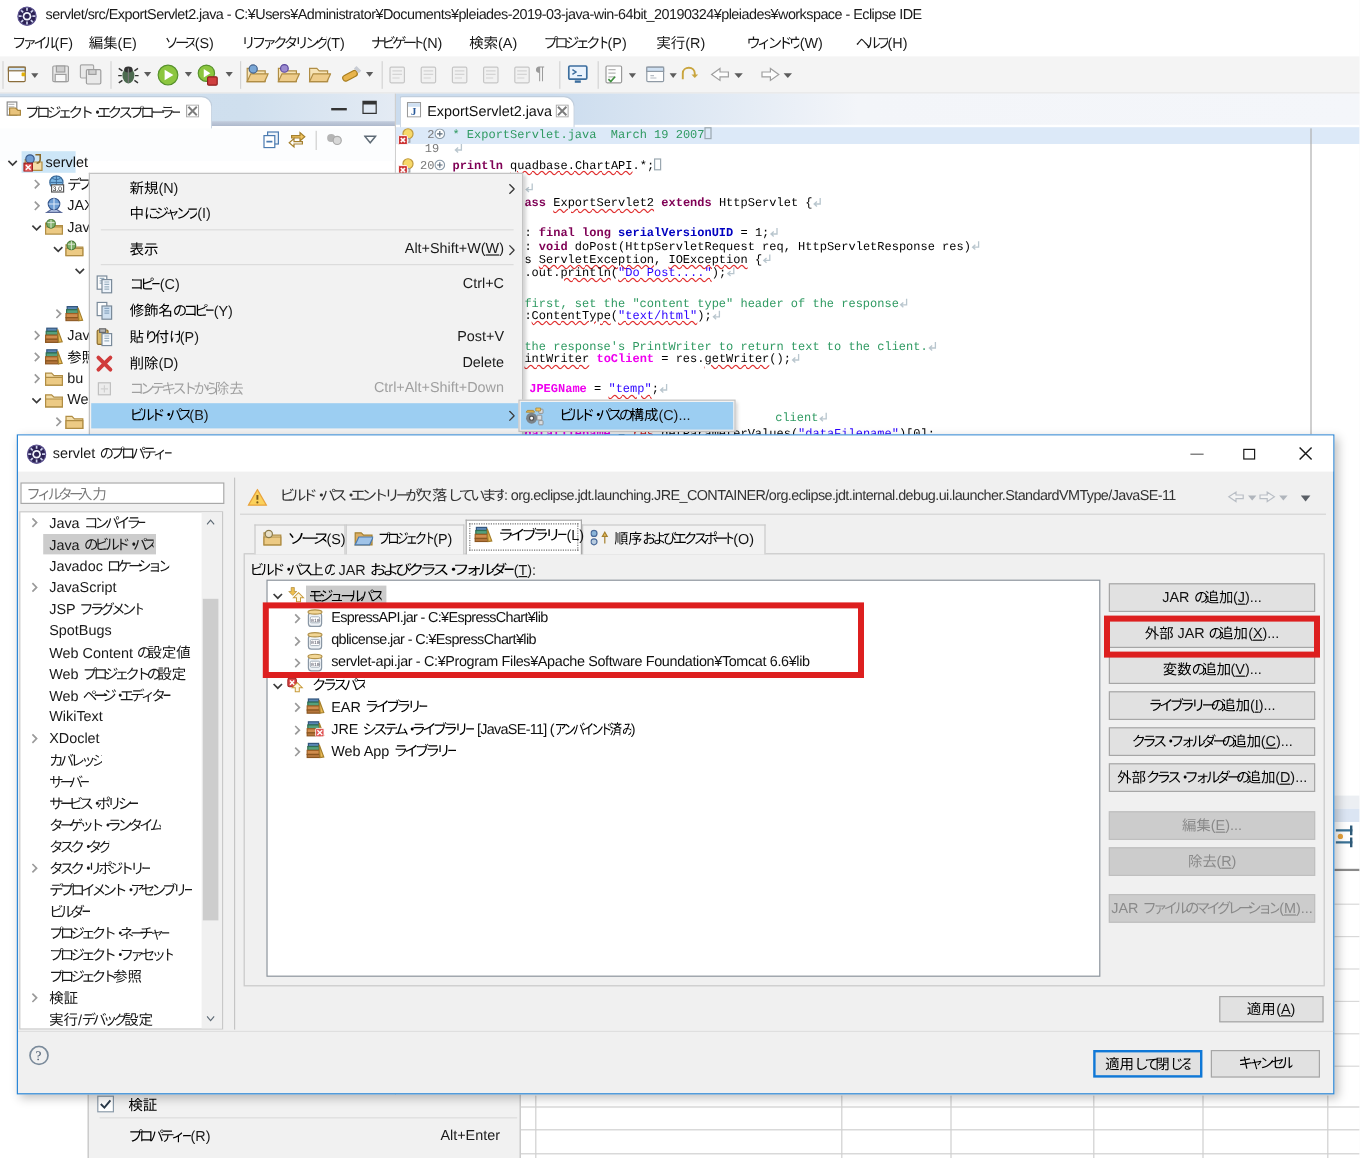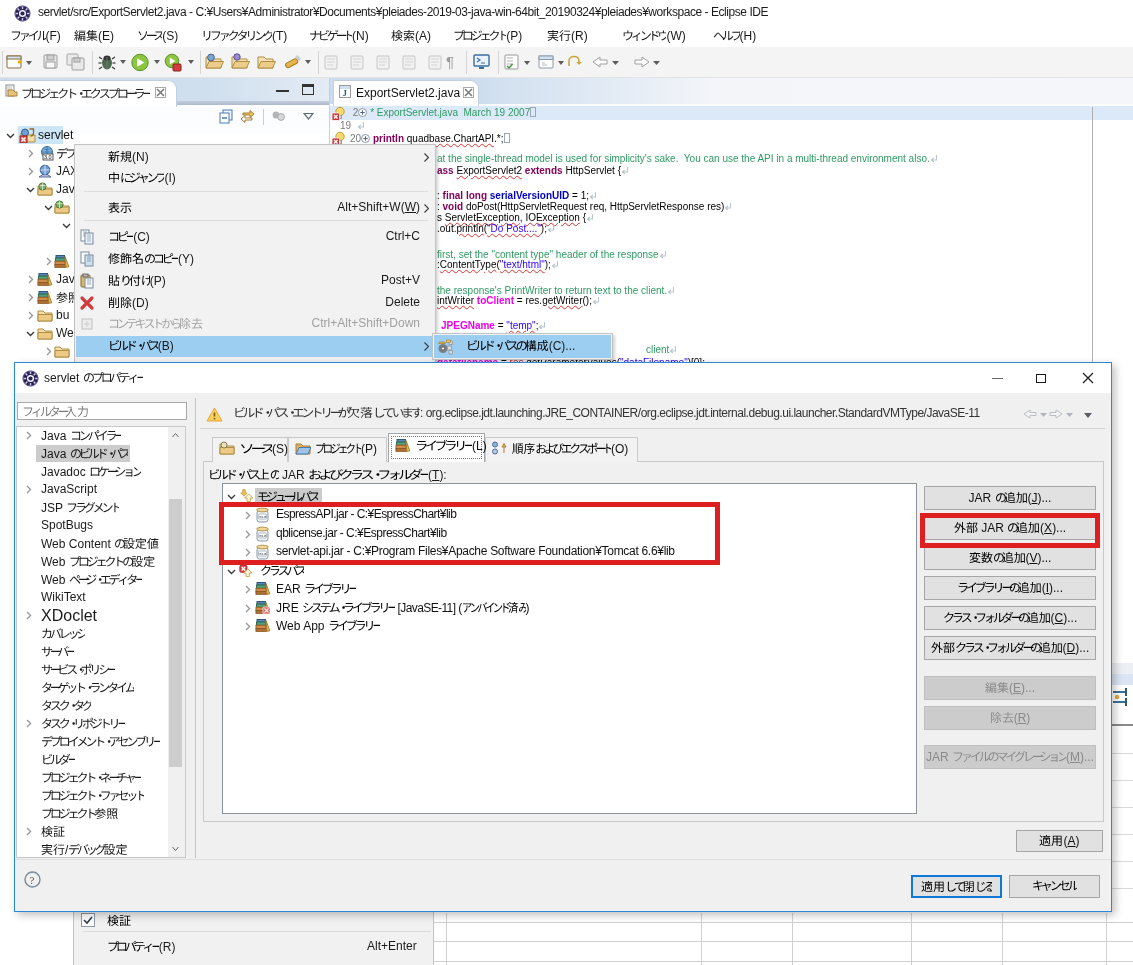--- a/index.html
+++ b/index.html
@@ -1,21 +1,21 @@
 <!DOCTYPE html>
 <html><head><meta charset="utf-8"><style>
 *{margin:0;padding:0;box-sizing:border-box}
 html,body{width:1133px;height:965px;overflow:hidden}
 body{font-family:"Liberation Sans",sans-serif;background:#fff;position:relative}
 .ab{position:absolute}
 .jt{display:inline-block}
 svg{display:block}
 .jt{display:inline-block!important}
 svg.jt{display:inline-block}
-.mono{font-family:Liberation Sans, sans-serif;font-size:10px;white-space:pre}
+.mono{font-family:Liberation Mono, monospace;font-size:10px;white-space:pre}
 .box{display:inline-block;width:6px;height:10px;border:1px solid #9aa7b0;vertical-align:-1px}
 </style></head><body>
 <div class="ab " style="left:0px;top:0px;width:1133px;height:965px;background:#fff"></div>
 <div class="ab " style="left:0px;top:0px;width:1133px;height:24px;background:#fff"></div>
 <div class="ab " style="left:14px;top:5px;width:17px;height:17px;">
     <svg width="17" height="17" viewBox="0 0 17 17">
 <circle cx="8.5" cy="8.5" r="7.6" fill="#2c2255"></circle>
 <circle cx="8.5" cy="8.5" r="7.6" fill="none" stroke="#5b518f" stroke-width="1"></circle>
 <g stroke="#cfd3ee" stroke-width="1.4">
         <line x1="8.5" y1="1.5" x2="8.5" y2="4"></line>
@@ -534,28 +534,28 @@
 <circle cx="9" cy="5.5" r="4.2" fill="#f7d96a" stroke="#c09a3e"></circle>
 <rect x="7.5" y="9.5" width="3" height="3" fill="#cdd3d8" stroke="#9aa0a8"></rect>
 <rect x="1" y="7" width="7.5" height="7.5" rx="1" fill="#cc3333" stroke="#fff" stroke-width="0.8"></rect>
 <path d="M3 9 l3.5 3.5 M6.5 9 l-3.5 3.5" stroke="#fff" stroke-width="1.4"></path>
     </svg>
   </div>
 <div class="ab mono" style="left:350px;top:106px;line-height:14px"><span style="color:#787878"> 2</span><svg style="display:inline-block;vertical-align:-1px" width="9" height="9" viewBox="0 0 9 9">
       <circle cx="4.5" cy="4.5" r="4" fill="#fff" stroke="#8a9aa8"></circle>
       <path d="M2.2 4.5 h4.6 M4.5 2.2 v4.6" stroke="#5a6a7a"></path>
     </svg> <span style="color:#2f9a62">* ExportServlet.java  March 19 2007</span><span class="box"></span></div>
-<div class="ab mono" style="left:340px;top:119px;line-height:14px"><span style="color:#787878">19</span>  <svg style="display:inline-block;vertical-align:-2px" width="8" height="10" viewBox="0 0 8 10">
+<div class="ab mono" style="left:354px;top:119px;line-height:14px"><span style="color:#787878">19</span>  <svg style="display:inline-block;vertical-align:-2px" width="8" height="10" viewBox="0 0 8 10">
       <path d="M6.5 1 L6.5 6 L2 6 M3.8 4 L1.5 6 L3.8 8" fill="none" stroke="#b9c6ce" stroke-width="1.1"></path>
     </svg></div>
 <div class="ab mono" style="left:350px;top:132px;line-height:14px"><span style="color:#787878">20</span><svg style="display:inline-block;vertical-align:-1px" width="9" height="9" viewBox="0 0 9 9">
       <circle cx="4.5" cy="4.5" r="4" fill="#fff" stroke="#8a9aa8"></circle>
       <path d="M2.2 4.5 h4.6 M4.5 2.2 v4.6" stroke="#5a6a7a"></path>
     </svg> <b style="color:#7f0055">println</b> <span style="text-decoration:underline;text-decoration-style:wavy;text-decoration-color:#e03030;text-decoration-thickness:1px;text-underline-offset:1px">quadbase.ChartAPI</span>.*;<span class="box"></span></div>
-<div class="ab mono" style="left:437px;top:152px;line-height:14px"><span style="color:#2f9a62">at the single-thread model is used for simplicity's sake.  You can use the API in a multi-thread environment also.</span><svg style="display:inline-block;vertical-align:-2px" width="8" height="10" viewBox="0 0 8 10">
+<div class="ab mono" style="left:437px;top:152px;line-height:14px"><svg style="display:inline-block;vertical-align:-2px" width="8" height="10" viewBox="0 0 8 10">
       <path d="M6.5 1 L6.5 6 L2 6 M3.8 4 L1.5 6 L3.8 8" fill="none" stroke="#b9c6ce" stroke-width="1.1"></path>
     </svg></div>
 <div class="ab mono" style="left:437px;top:164px;line-height:14px"><b style="color:#7f0055">ass</b> <span style="text-decoration:underline;text-decoration-style:wavy;text-decoration-color:#e03030;text-decoration-thickness:1px;text-underline-offset:1px">ExportServlet2</span> <b style="color:#7f0055">extends</b> HttpServlet {<svg style="display:inline-block;vertical-align:-2px" width="8" height="10" viewBox="0 0 8 10">
       <path d="M6.5 1 L6.5 6 L2 6 M3.8 4 L1.5 6 L3.8 8" fill="none" stroke="#b9c6ce" stroke-width="1.1"></path>
     </svg></div>
 <div class="ab mono" style="left:437px;top:189px;line-height:14px">: <b style="color:#7f0055">final long</b> <b style="color:#0000c0">serialVersionUID</b> = 1;<svg style="display:inline-block;vertical-align:-2px" width="8" height="10" viewBox="0 0 8 10">
       <path d="M6.5 1 L6.5 6 L2 6 M3.8 4 L1.5 6 L3.8 8" fill="none" stroke="#b9c6ce" stroke-width="1.1"></path>
     </svg></div>
 <div class="ab mono" style="left:437px;top:200px;line-height:14px">: <b style="color:#7f0055">void</b> doPost(HttpServletRequest req, HttpServletResponse res)<svg style="display:inline-block;vertical-align:-2px" width="8" height="10" viewBox="0 0 8 10">
       <path d="M6.5 1 L6.5 6 L2 6 M3.8 4 L1.5 6 L3.8 8" fill="none" stroke="#b9c6ce" stroke-width="1.1"></path>
@@ -988,21 +988,21 @@
         <use href="#r11" x="954"></use>
         <use href="#r7" x="1102"></use>
       </g>
     </svg></div>
 <div class="ab " style="left:41px;top:590px;font-size:12px;color:#1a1a1a;line-height:15px;white-space:nowrap;">WikiText</div>
 <div class="ab " style="left:24px;top:611px;width:9px;height:9px;">
     <svg width="9" height="9" viewBox="0 0 9 9">
       <path d="M3 1 L6.5 4.5 L3 8" fill="none" stroke="#9a9a9a" stroke-width="1.4"></path>
     </svg>
   </div>
-<div class="ab " style="left:41px;top:608px;font-size:16px;color:#1a1a1a;line-height:15px;white-space:nowrap;">XDoclet</div>
+<div class="ab " style="left:41px;top:608px;font-size:12px;color:#1a1a1a;line-height:15px;white-space:nowrap;">XDoclet</div>
 <div class="ab " style="left:41px;top:626px;font-size:12px;color:#1a1a1a;line-height:15px;white-space:nowrap;"><svg class="jt" style="vertical-align:-4px" width="44.4" height="16" viewBox="0 0 44.4 16">
       <g fill="#1a1a1a" transform="translate(0 12) scale(0.0600 0.0600)">
         <use href="#r82" x="0"></use>
         <use href="#r83" x="148"></use>
         <use href="#r84" x="296"></use>
         <use href="#r85" x="444"></use>
         <use href="#r22" x="592"></use>
       </g>
     </svg></div>
 <div class="ab " style="left:41px;top:644px;font-size:12px;color:#1a1a1a;line-height:15px;white-space:nowrap;"><svg class="jt" style="vertical-align:-4px" width="32.6" height="16" viewBox="0 0 32.6 16">

